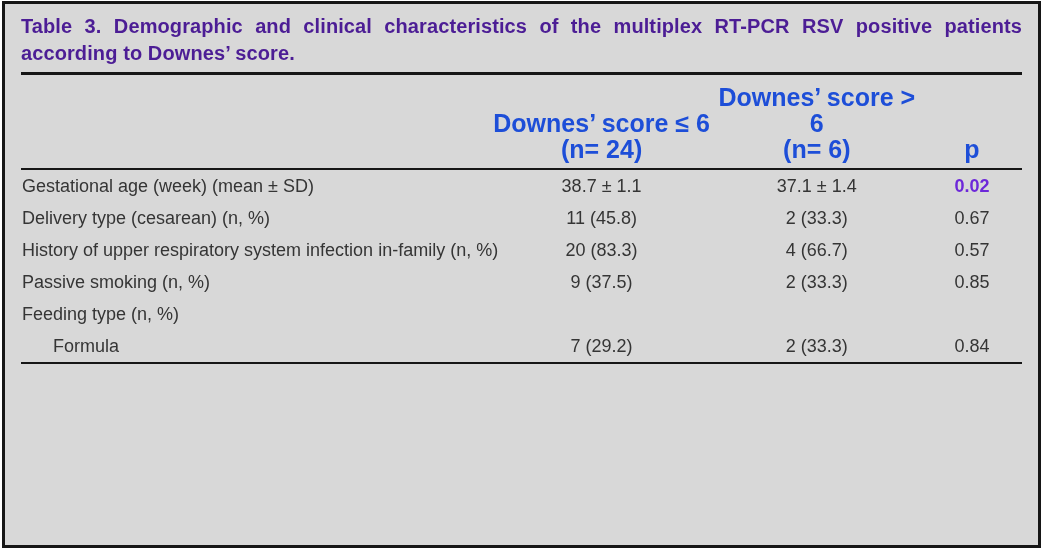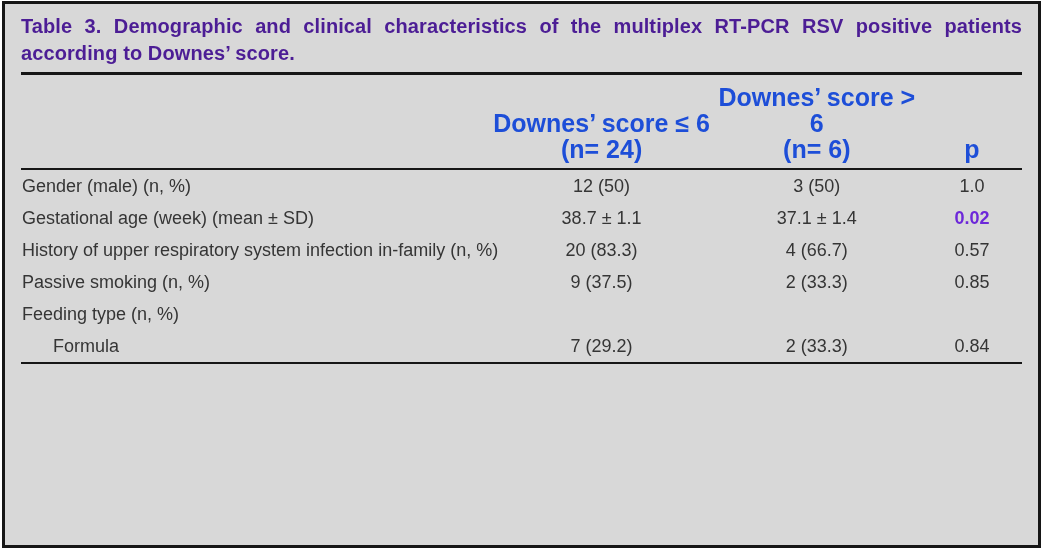--- a/index.html
+++ b/index.html
@@ -108,30 +108,30 @@
           </th>
           <th>
             <div>Downes’ score &gt; 6</div>
             <div>(n= 6)</div>
           </th>
           <th>p</th>
         </tr>
       </thead>
       <tbody>
         <tr>
-          <td class="lbl">Gender (male) (n, %)</td>
-          <td class="val">12 (50)</td>
-          <td class="val">3 (50)</td>
-          <td class="val">1.0</td>
-        </tr>
-        <tr>
           <td class="lbl">Gestational age (week) (mean ± SD)</td>
           <td class="val">38.7 ± 1.1</td>
           <td class="val">37.1 ± 1.4</td>
           <td class="val bold">0.02</td>
+        </tr>
+        <tr>
+          <td class="lbl">Delivery type (cesarean) (n, %)</td>
+          <td class="val">11 (45.8)</td>
+          <td class="val">2 (33.3)</td>
+          <td class="val">0.67</td>
         </tr>
         <tr>
           <td class="lbl">History of upper respiratory system infection in-family (n, %)</td>
           <td class="val">20 (83.3)</td>
           <td class="val">4 (66.7)</td>
           <td class="val">0.57</td>
         </tr>
         <tr>
           <td class="lbl">Passive smoking (n, %)</td>
           <td class="val">9 (37.5)</td>

